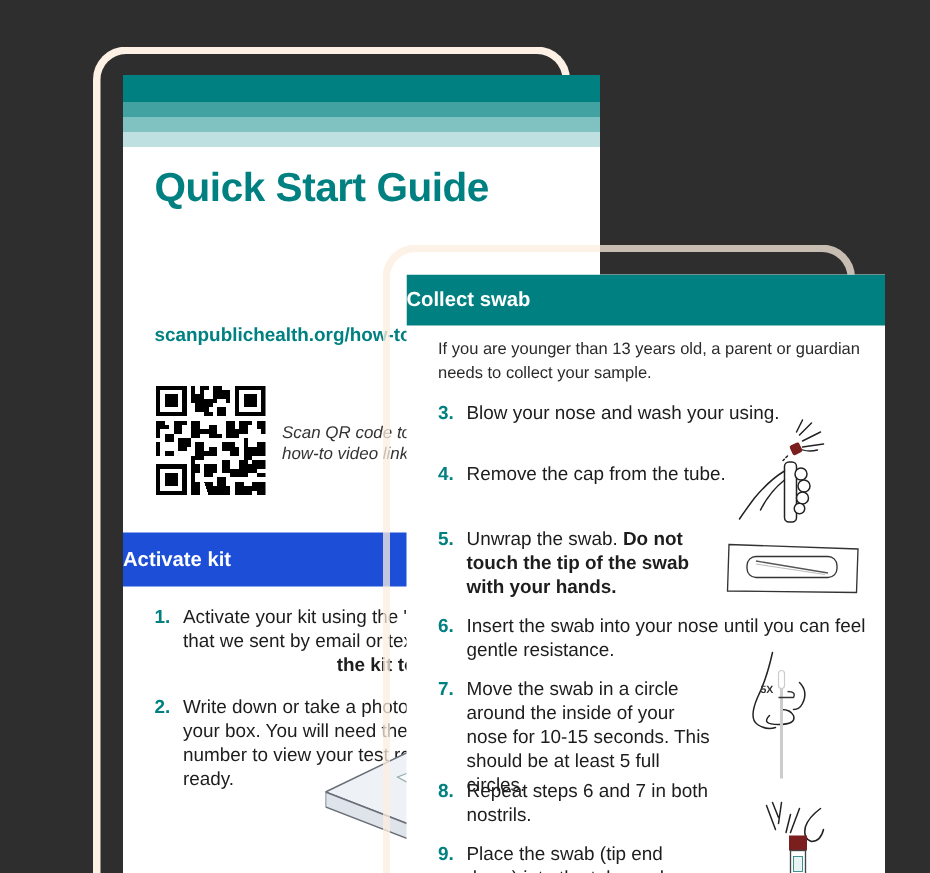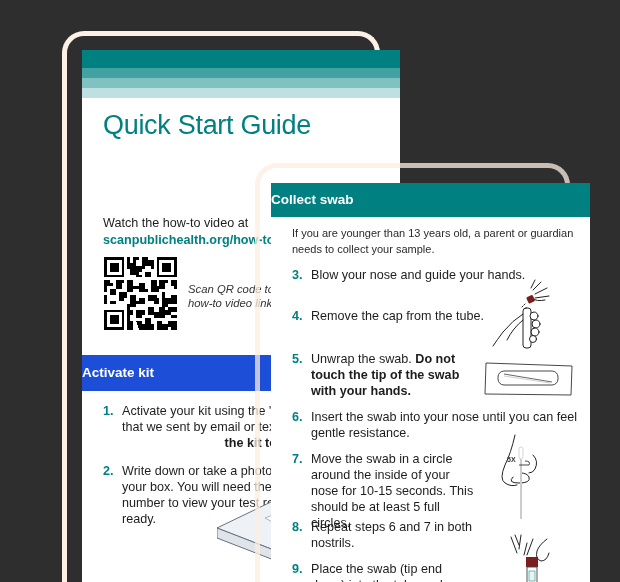--- a/index.html
+++ b/index.html
@@ -22,21 +22,21 @@
     }
     #paper1 { left: 82px; top: 50px; width: 318px; height: 540px; z-index: 2; }
     #paper2 { left: 271px; top: 183px; width: 319px; height: 410px; z-index: 4; }
 
     
     .stripe { height: 10px; }
     .stripe.s0 { height: 18px; }
 
     .title {
       position: absolute; left: 21px; top: 60px;
-      font-size: 27px; font-weight: normal; letter-spacing: -0.3px;
+      font-size: 27px; font-weight: bold; letter-spacing: -0.3px;
     }
     .p1-intro { position: absolute; left: 21px; top: 97px; width: 290px;
       font-size: 12.6px; line-height: 17px; }
     .p1-watch { position: absolute; left: 21px; top: 165px; width: 300px;
       font-size: 12.6px; line-height: 17px; white-space: nowrap; }
     .p1-link { font-weight: bold; }
     .qr { position: absolute; left: 22px; top: 207px; width: 73px; height: 73px; }
     .qr-caption { position: absolute; left: 106px; top: 232px; font-size: 11.3px;
       font-style: italic; line-height: 14px; color: #333; white-space: nowrap; }
 
@@ -74,21 +74,20 @@
 
 <div id="paper1" class="paper">
   <div>
     <div class="stripe s0" style="background:#008080"></div>
     <div class="stripe" style="background:#42a2a2"></div>
     <div class="stripe" style="background:#80c1c1"></div>
     <div class="stripe" style="background:#bfe0e0"></div>
   </div>
   <div class="title" style="color:#008080">Quick Start Guide</div>
   <div class="p1-watch">
-    <div>Watch the how-to video at</div>
     <div class="p1-link" style="color:#008080">scanpublichealth.org/how-to-use</div>
   </div>
 
   <svg class="qr" viewBox="0 0 25 25" shape-rendering="crispEdges">
     <rect width="25" height="25" fill="#fff"></rect>
     <g fill="#000">
       <path d="M0 0h7v7h-7zM1 1v5h5v-5zM2 2h3v3h-3z"></path>
       <path d="M18 0h7v7h-7zM19 1v5h5v-5zM20 2h3v3h-3z"></path>
       <path d="M0 18h7v7h-7zM1 19v5h5v-5zM2 20h3v3h-3z"></path>
       <path d="M8 0h1v2h1v-2h2v1h-1v2h2v2h-1v1h-2v-2h-2zM13 0h2v1h1v2h-2v1h-1zM16 1h1v3h-1zM9 4h1v2h-1zM14 5h2v2h-2zM11 6h2v1h-2z"></path>
@@ -134,21 +133,21 @@
 </div>
 
 <div id="frame2" class="frame"></div>
 
 <div id="paper2" class="paper">
   <div id="p2-bar" class="section-bar" style="background:#008080">Collect swab</div>
   <div class="p2-intro">If you are younger than 13 years old, a parent or guardian needs to collect your sample.</div>
 
   <div class="s2 step wide" style="top:84px">
     <span class="num" style="color:#008080">3.</span>
-    <span class="txt">Blow your nose and guide your hands.</span>
+    <span class="txt">Blow your nose and wash your using.</span>
   </div>
   <div class="s2 step wide" style="top:125px">
     <span class="num" style="color:#008080">4.</span>
     <span class="txt">Remove the cap from the tube.</span>
   </div>
   <div class="s2 step narrow" style="top:168px">
     <span class="num" style="color:#008080">5.</span>
     <span class="txt"><span>Unwrap the swab. </span><b>Do not touch the tip of the swab with your hands.</b></span>
   </div>
   <div class="s2 step wide" style="top:226px">

